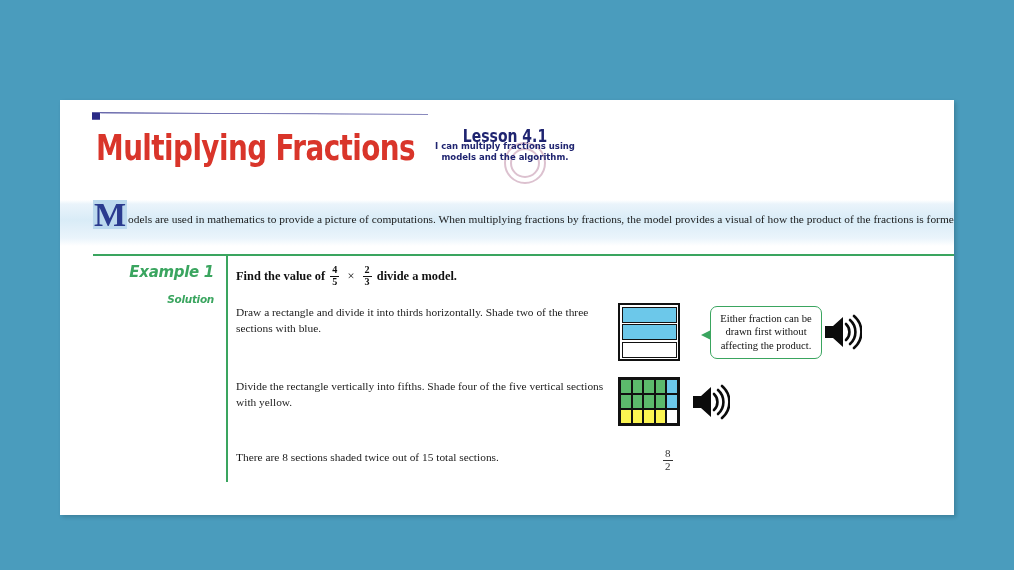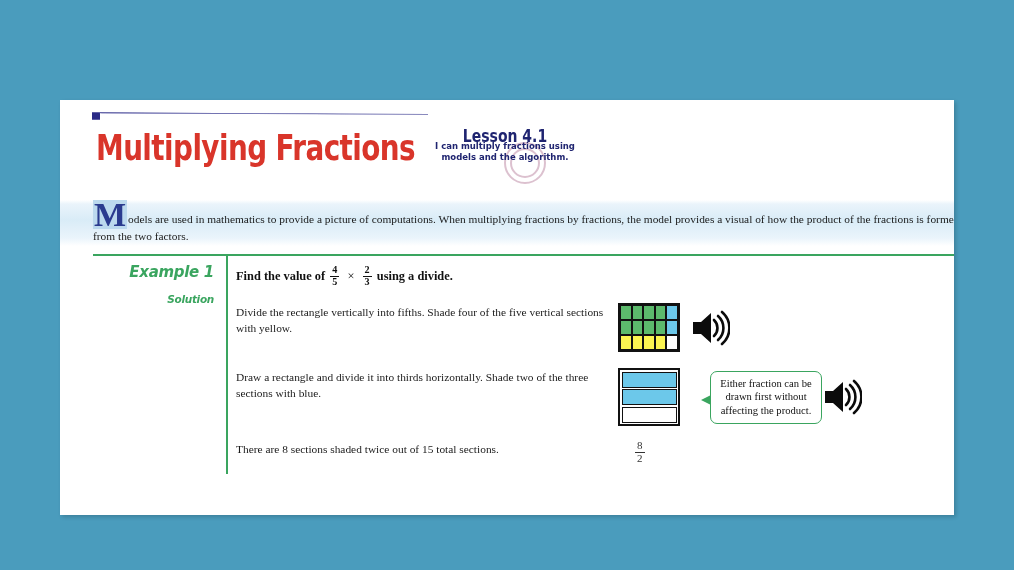--- a/index.html
+++ b/index.html
@@ -262,21 +262,22 @@
     border-right: 10px solid #3aa55f;
   }
 
   
   .speaker-icon { display: block; flex: none; }
 
   
   .result-row {
     display: flex;
     align-items: flex-start;
-    margin-top: 14px;
+    margin-top: 22px;
+    gap: 28px;
   }
   #result-fraction {
     font-size: 11px;
     color: #333;
     margin-left: 15px;
   }
 </style>
 </head>
 <body style="background: rgb(74, 156, 189);">
 
@@ -298,21 +299,20 @@
     <div id="objective-stamp">
       <div class="stamp-ring"></div>
       <div class="stamp-ring inner"></div>
       <div id="objective-text">I can multiply fractions using models and the algorithm.</div>
     </div>
   </div>
 
   <div id="intro-block">
     <span id="dropcap">M</span>
     <div id="intro-text">odels are used in mathematics to provide a picture of computations. When multiplying fractions by fractions, the model provides a visual of how the product of the fractions is formed</div>
-    <div id="intro-text-2">from the two factors.</div>
   </div>
 
   <div id="green-rule"></div>
 
   <div id="example-body">
 
     <div id="label-column">
       <div id="example-label" class="side-label">Example 1</div>
       <div id="solution-label" class="side-label">Solution</div>
     </div>
@@ -323,21 +323,46 @@
         <span>Find the value of</span>
         <span class="frac">
           <span class="num">4</span>
           <span class="den">5</span>
         </span>
         <span class="times-sym">×</span>
         <span class="frac">
           <span class="num">2</span>
           <span class="den">3</span>
         </span>
-        <span>using a divide.</span>
+        <span>divide a model.</span>
+      </div>
+
+      <div class="step-row">
+        <div class="step-text">Draw a rectangle and divide it into thirds horizontally. Shade two of the three sections with blue.</div>
+
+        <div class="step-visual">
+
+          <div class="model" id="model-thirds">
+            <div class="band" style="background:#6cc8ea"></div>
+            <div class="band" style="background:#6cc8ea"></div>
+            <div class="band" style="background:#ffffff"></div>
+          </div>
+
+          <div id="callout-wrap">
+            <div id="callout-tail"></div>
+            <div id="callout-box">Either fraction can be drawn first without affecting the product.</div>
+          </div>
+
+          <svg class="speaker-icon" width="40" height="40" viewBox="0 0 40 40">
+            <path d="M3,14 H11 L21,5 V35 L11,26 H3 Z" fill="#0b0b0b"></path>
+            <path d="M24,12 A11,11 0 0 1 24,28" stroke="#0b0b0b" stroke-width="2.6" fill="none" stroke-linecap="round"></path>
+            <path d="M28,8 A16,16 0 0 1 28,32" stroke="#0b0b0b" stroke-width="2.6" fill="none" stroke-linecap="round"></path>
+            <path d="M32,4 A21,21 0 0 1 32,36" stroke="#0b0b0b" stroke-width="2.6" fill="none" stroke-linecap="round"></path>
+          </svg>
+        </div>
       </div>
 
       <div class="step-row">
         <div class="step-text">Divide the rectangle vertically into fifths. Shade four of the five vertical sections with yellow.</div>
 
         <div class="step-visual">
           <div class="model" id="model-grid">
               <div class="model-row">
                 <div class="cell" style="background: rgb(92, 186, 108);"></div>
                 <div class="cell" style="background: rgb(92, 186, 108);"></div>
@@ -363,45 +388,20 @@
 
           <svg class="speaker-icon" width="40" height="40" viewBox="0 0 40 40" style="margin-left:10px">
             <path d="M3,14 H11 L21,5 V35 L11,26 H3 Z" fill="#0b0b0b"></path>
             <path d="M24,12 A11,11 0 0 1 24,28" stroke="#0b0b0b" stroke-width="2.6" fill="none" stroke-linecap="round"></path>
             <path d="M28,8 A16,16 0 0 1 28,32" stroke="#0b0b0b" stroke-width="2.6" fill="none" stroke-linecap="round"></path>
             <path d="M32,4 A21,21 0 0 1 32,36" stroke="#0b0b0b" stroke-width="2.6" fill="none" stroke-linecap="round"></path>
           </svg>
         </div>
       </div>
 
-      <div class="step-row">
-        <div class="step-text">Draw a rectangle and divide it into thirds horizontally. Shade two of the three sections with blue.</div>
-
-        <div class="step-visual">
-
-          <div class="model" id="model-thirds">
-            <div class="band" style="background:#6cc8ea"></div>
-            <div class="band" style="background:#6cc8ea"></div>
-            <div class="band" style="background:#ffffff"></div>
-          </div>
-
-          <div id="callout-wrap">
-            <div id="callout-tail"></div>
-            <div id="callout-box">Either fraction can be drawn first without affecting the product.</div>
-          </div>
-
-          <svg class="speaker-icon" width="40" height="40" viewBox="0 0 40 40">
-            <path d="M3,14 H11 L21,5 V35 L11,26 H3 Z" fill="#0b0b0b"></path>
-            <path d="M24,12 A11,11 0 0 1 24,28" stroke="#0b0b0b" stroke-width="2.6" fill="none" stroke-linecap="round"></path>
-            <path d="M28,8 A16,16 0 0 1 28,32" stroke="#0b0b0b" stroke-width="2.6" fill="none" stroke-linecap="round"></path>
-            <path d="M32,4 A21,21 0 0 1 32,36" stroke="#0b0b0b" stroke-width="2.6" fill="none" stroke-linecap="round"></path>
-          </svg>
-        </div>
-      </div>
-
       <div class="result-row">
         <div class="step-text">There are 8 sections shaded twice out of 15 total sections.</div>
         <div id="result-fraction">
           <span class="frac" style="font-size:11px">
             <span class="num">8</span>
             <span class="den">2</span>
           </span>
         </div>
       </div>
 

